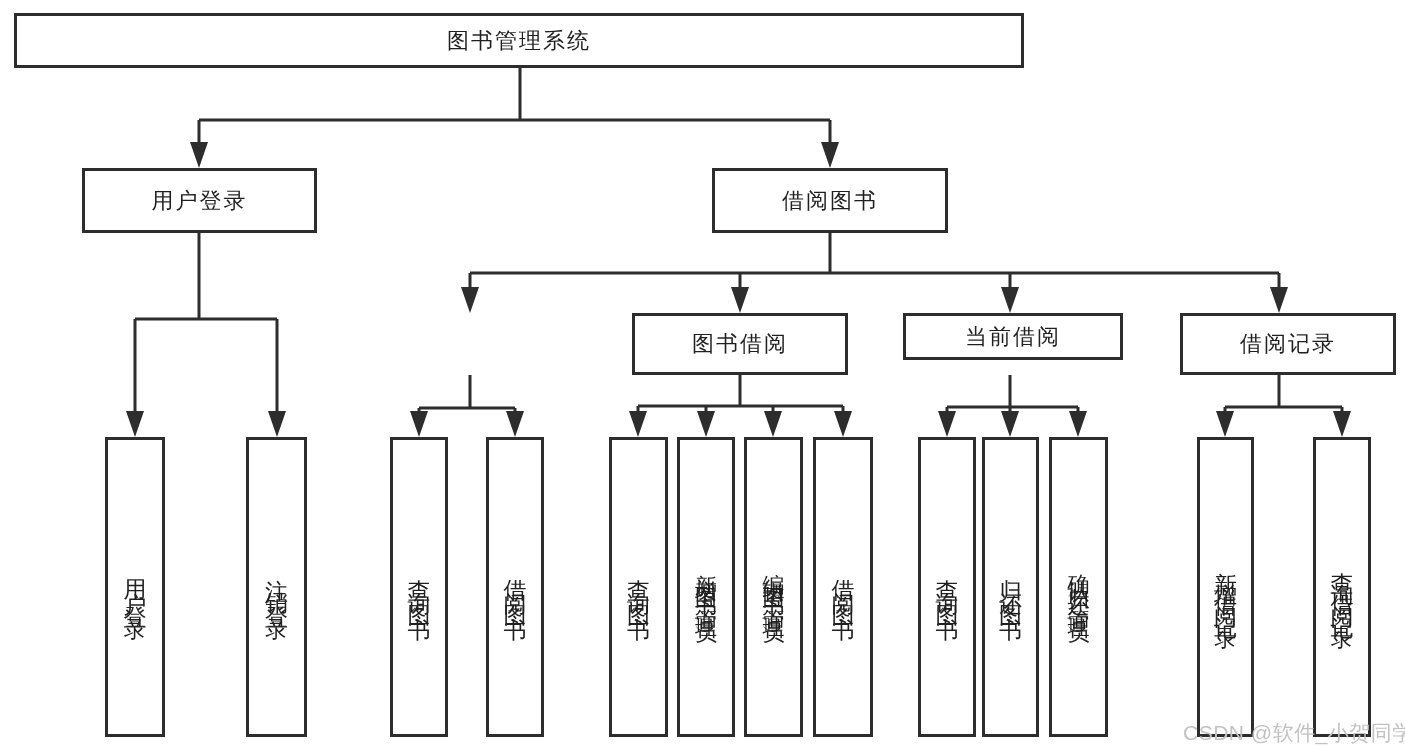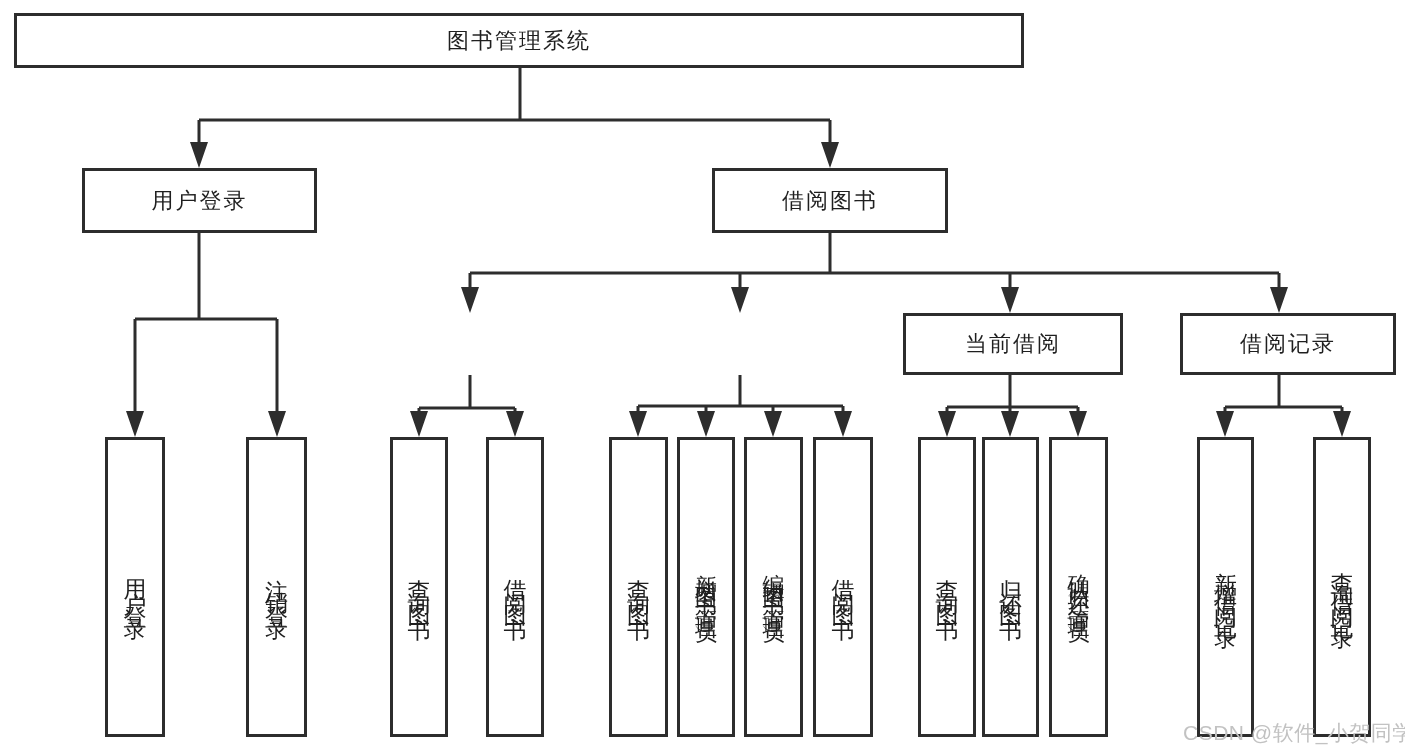--- a/index.html
+++ b/index.html
@@ -112,21 +112,24 @@
     <span class="lbl">图书管理系统</span>
   </div>
 
   <div class="box" style="left:82px; top:168px; width:235px; height:65px;">
     <span class="lbl">用户登录</span>
   </div>
   <div class="box" style="left:712px; top:168px; width:236px; height:65px;">
     <span class="lbl">借阅图书</span>
   </div>
 
-  <div class="box" style="left:903px; top:313px; width:220px; height:62px;justify-content:center;">
+  <div class="box" style="left:632px; top:313px; width:216px; height:62px;">
+    <span class="lbl">图书借阅</span>
+  </div>
+  <div class="box" style="left:903px; top:313px; width:220px; height:47px;justify-content:center;">
     <span class="lbl">当前借阅</span>
   </div>
   <div class="box" style="left:1180px; top:313px; width:216px; height:62px;">
     <span class="lbl">借阅记录</span>
   </div>
 
   <div class="vbox" style="left:105px; top:437px; width:60px; height:300px;">
     <span class="vlbl">用户登录</span>
   </div>
   <div class="vbox" style="left:246px; top:437px; width:61px; height:300px;">

